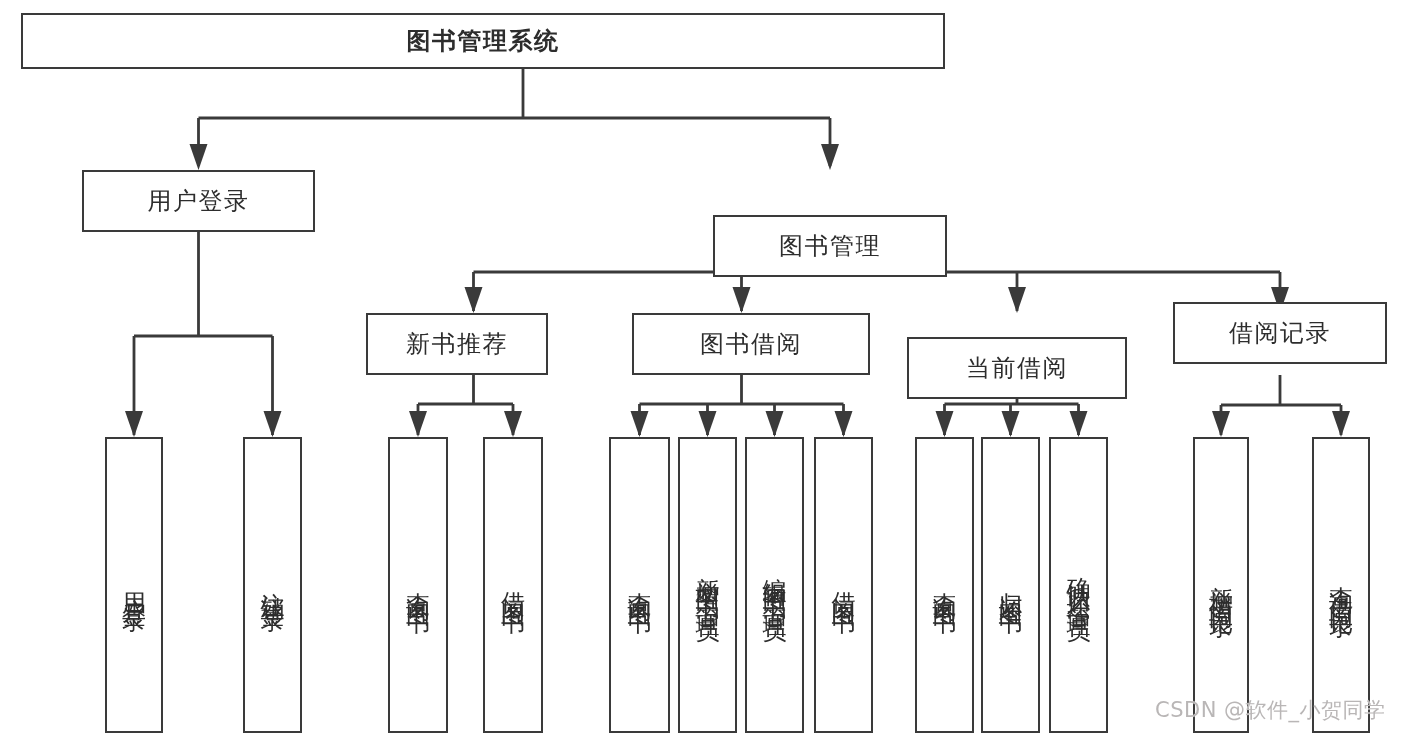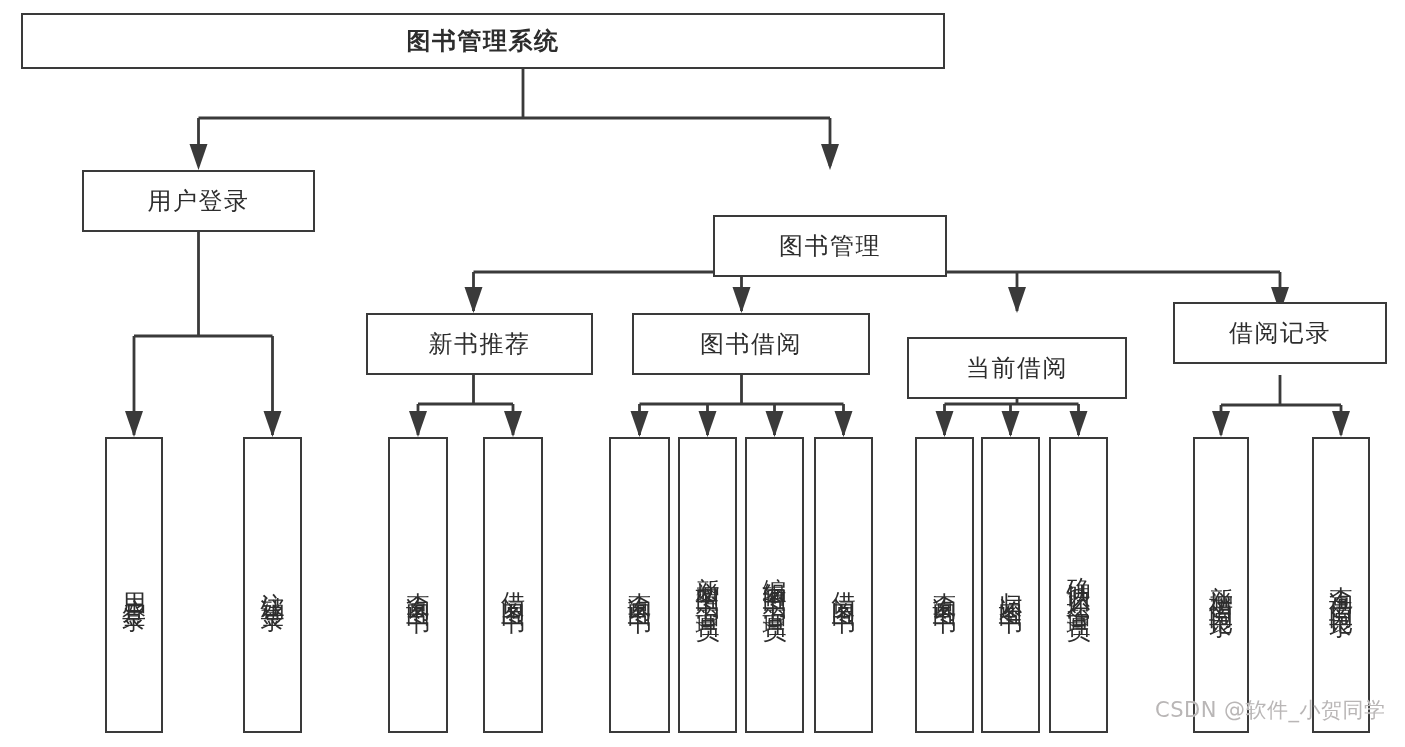--- a/index.html
+++ b/index.html
@@ -96,21 +96,21 @@
     <span>图书管理系统</span>
   </div>
 
   <div class="node h" style="left:82px; top:170px; width:233px; height:62px;">
     <span>用户登录</span>
   </div>
   <div class="node h" style="left:713px; top:170px; width:234px; height:62px;margin-top:45px;">
     <span>图书管理</span>
   </div>
 
-  <div class="node h" style="left:366px; top:313px; width:227px; height:62px;">
+  <div class="node h" style="left:366px; top:313px; width:182px; height:62px;">
     <span>新书推荐</span>
   </div>
   <div class="node h" style="left:632px; top:313px; width:238px; height:62px;">
     <span>图书借阅</span>
   </div>
   <div class="node h" style="left:907px; top:313px; width:220px; height:62px;margin-top:24px;">
     <span>当前借阅</span>
   </div>
   <div class="node h" style="left:1173px; top:302px; width:214px; height:62px;">
     <span>借阅记录</span>

